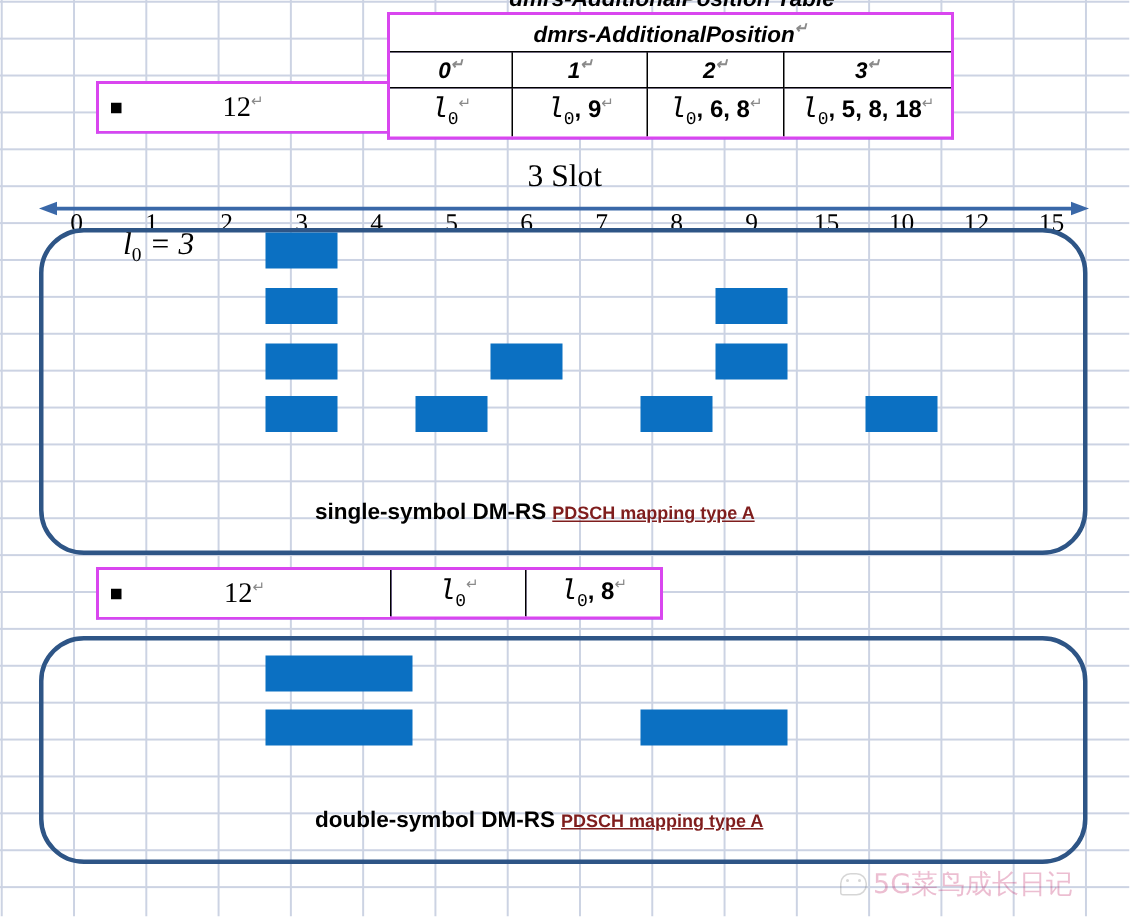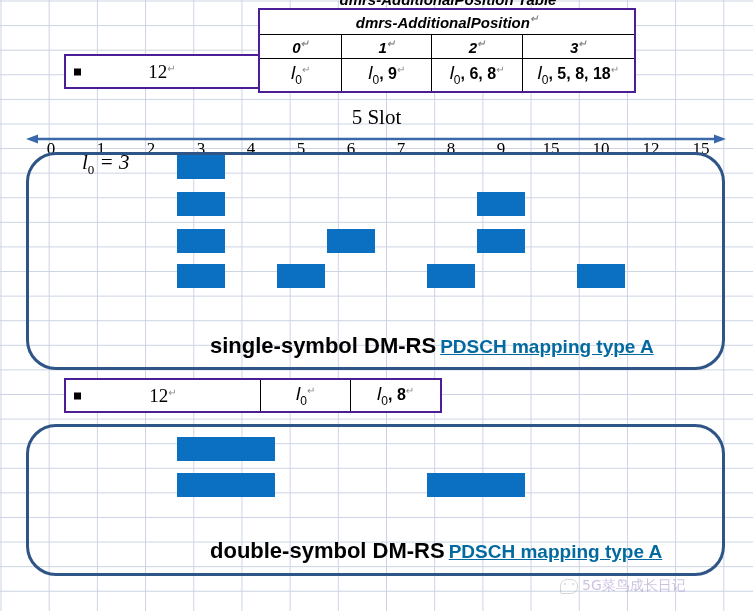--- a/index.html
+++ b/index.html
@@ -17,21 +17,21 @@
       linear-gradient(to right, #ccd3e3 1px, transparent 1px),
       linear-gradient(to bottom, #ccd3e3 1px, transparent 1px);
     background-size:48.2px 24.6px;
     background-position:0.5px 0.5px;
     z-index:0;
   }
 
   
   .xtable{
     position:absolute;
-    border:2px solid #4c1d95;
+    border:2px solid #d946ef;
     border-collapse:collapse;
     background:#8b5cf6;
     z-index:3;
   }
   .xtable td,.xtable th{
     border:1px solid #000;
     padding:0;
     text-align:center;
     vertical-align:middle;
     font-family:"Liberation Sans", sans-serif;
@@ -50,21 +50,21 @@
   .bulletcell{position:relative;margin-left:48px;}
   .bullet{
     position:absolute;left:8px;top:50%;transform:translateY(-50%);
     width:7px;height:7px;background:#000;
   }
   .pilcrow{
     font-size:10px;color:#8a8a8a;vertical-align:super;
     font-family:"Liberation Sans", sans-serif;
   }
   .lnot{
-    font-family:Liberation Sans, sans-serif;
+    font-family:Liberation Mono, monospace;
     font-style:italic;
     font-size:19px;
     text-align:center;
   }
   .lnot sub{font-size:12px;font-style:normal;}
   .rest{font-weight:bold;font-size:16px;font-family:"Liberation Sans",sans-serif;}
 
   
   #clipped{
     position:absolute;left:258px;top:-9px;width:380px;height:14px;
@@ -104,44 +104,44 @@
   #panel-double{left:26px;top:424px;width:693px;height:146px;}
 
   
   .bar{position:absolute;background:#0B70C2;z-index:4;}
 
   
   .caption{
     position:absolute;z-index:5;white-space:nowrap;
     font-family:"Liberation Sans",sans-serif;
   }
-  .cap-main{font-weight:bold;font-size:22px;color:#000;}
+  .cap-main{font-weight:bold;font-size:15px;color:#000;}
   .cap-sub{
-    font-weight:bold;font-size:19px;color:#0369a1;
+    font-weight:bold;font-size:12px;color:#7f1d1d;
     text-decoration:underline;margin-left:4px;
   }
   #cap-single{left:210px;top:333px;}
   #cap-double{left:210px;top:538px;}
 
   
   #l0ann{
     position:absolute;left:82px;top:150px;z-index:5;
     font-family:"Liberation Serif",serif;font-style:italic;
     font-size:21px;color:#000;
   }
   #l0ann sub{font-size:13px;font-style:normal;}
 
   
   #watermark{
     position:absolute;left:560px;top:577px;z-index:6;
     display:flex;align-items:center;gap:4px;
     opacity:0.28;
   }
   #watermark .wm-text{
-    font-size:14px;color:#4c1d95;
+    font-size:18px;color:#be185d;
     font-family:"DejaVu Sans",sans-serif;white-space:nowrap;
   }
   .wm-logo{
     width:16px;height:13px;border:1.4px solid #707070;
     border-radius:7px 7px 7px 2px;position:relative;display:inline-block;
   }
   .wm-logo:before,.wm-logo:after{
     content:"";position:absolute;top:3.5px;width:2.4px;height:2.4px;
     background:#707070;border-radius:50%;
   }
@@ -181,21 +181,21 @@
   <tbody>
       <tr class="cellrow">
     <td class="bulletcell">
       <span class="bullet"></span>
       <span style="font-size:19px;font-family:'Liberation Serif',serif;">12</span><span class="pilcrow">↵</span>
     </td>
   </tr>
 </tbody>
   </table>
 
-<div id="slotlabel">5 Slot</div>
+<div id="slotlabel">3 Slot</div>
 
 <svg id="arrow" viewBox="0 0 700 12" preserveAspectRatio="none">
   <line x1="10" y1="6" x2="690" y2="6" stroke="#3A68A8" stroke-width="2.5"></line>
   <polygon points="0,6 12,1.5 12,10.5" fill="#3A68A8"></polygon>
   <polygon points="700,6 688,1.5 688,10.5" fill="#3A68A8"></polygon>
 </svg>
 
 <div id="ticks">
   <div class="tk">0</div>
   <div class="tk">1</div>

